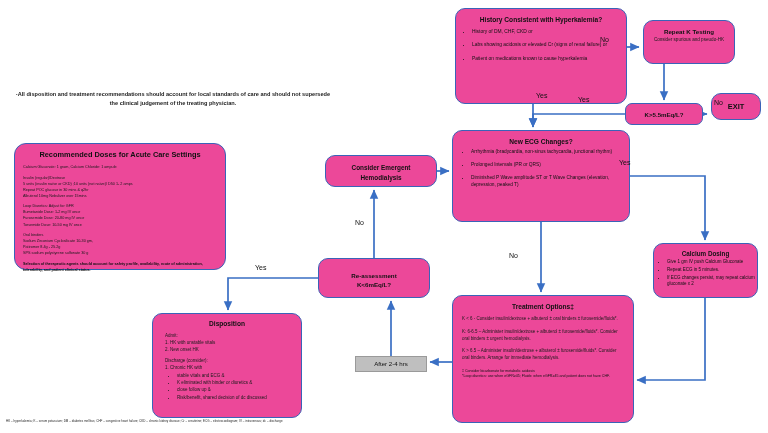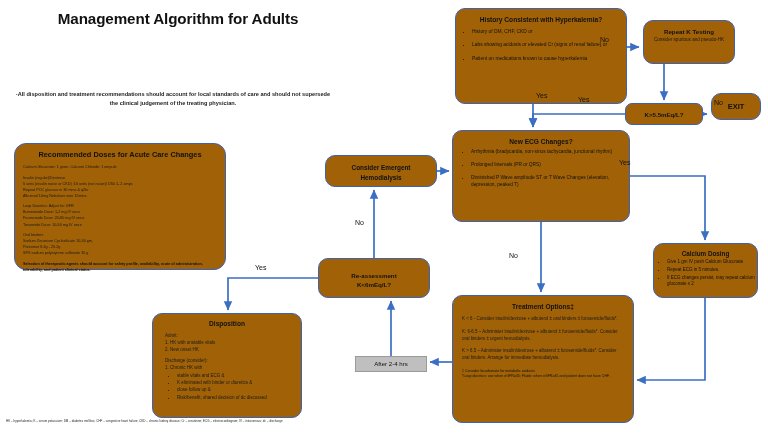--- a/index.html
+++ b/index.html
@@ -4,21 +4,21 @@
 <style>
   html,body{margin:0;padding:0;}
   body{
     width:768px;height:433px;background:#ffffff;overflow:hidden;
     font-family:"Liberation Sans",sans-serif;color:#111;position:relative;
   }
   #canvas{position:absolute;left:0;top:0;width:768px;height:433px;}
   svg.edges{position:absolute;left:0;top:0;width:768px;height:433px;pointer-events:none;}
 
   .node{position:absolute;box-sizing:border-box;border:1.1px solid #3a63b8;
-        border-radius:10px;background:#a16207;}
+        border-radius:10px;background:#ec4899;}
   .node .title{font-weight:bold;text-align:center;}
   .node .body{color:#1a1a1a;}
 
   
   #title-block{position:absolute;left:18px;top:8px;width:320px;text-align:center;}
   #title-block .l1,#title-block .l2,#title-block .l3{
      font-weight:bold;font-size:15.2px;letter-spacing:-0.1px;line-height:1.42;}
   #disclaimer{position:absolute;left:14px;top:90px;width:318px;text-align:center;
      font-size:5.6px;font-weight:bold;line-height:1.55;color:#1c1c1c;}
 
@@ -117,26 +117,25 @@
 
       <path d="M374,258 L374,190"></path>
 
       <path d="M437,171 L449,171"></path>
 
       <path d="M318,278 L228,278 L228,310"></path>
     </g>
   </svg>
 
   <div id="title-block">
-    <div class="l1">Management Algorithm for Adults</div>
   </div>
   <div id="disclaimer">·All disposition and treatment recommendations should account for local standards of care and should not supersede the clinical judgement of the treating physician.</div>
 
   <div class="node" id="doses">
-    <div class="title">Recommended Doses for Acute Care Changes</div>
+    <div class="title">Recommended Doses for Acute Care Settings</div>
     <div class="body">
       <div class="grp">
         <div>Calcium Gluconate: 1 gram, Calcium Chloride:  1 ampule</div>
       </div>
       <div class="grp">
         <div>Insulin (regular)/Dextrose</div>
         <div>5 units (insulin naïve or CKD) ;10 units (not naïve)/ D50 1- 2 amps</div>
         <div>Repeat POC glucose in 30 mins &amp; q2hr</div>
         <div>Albuterol 10mg Nebulizer over 15mins</div>
       </div>

